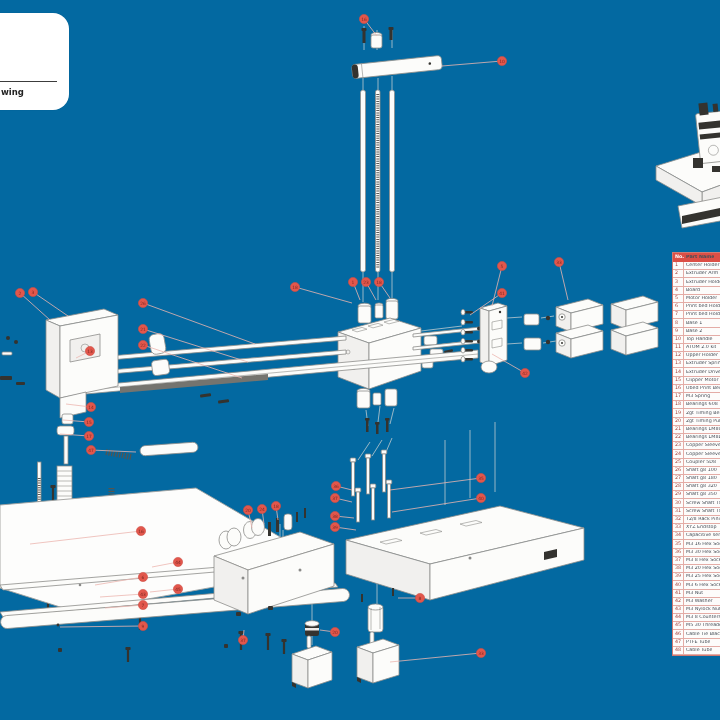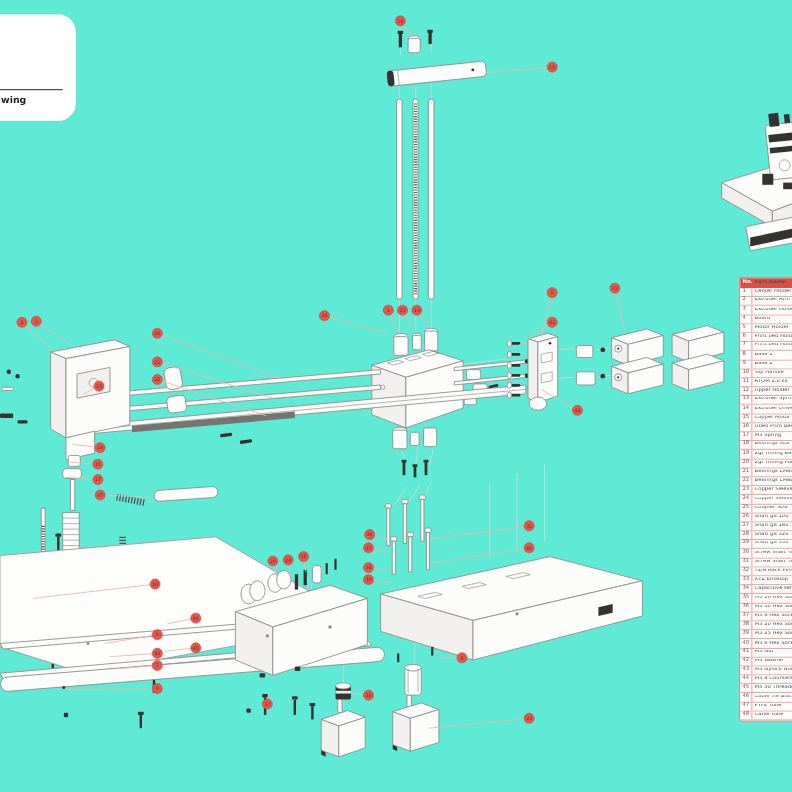--- a/index.html
+++ b/index.html
@@ -1,16 +1,16 @@
 <!DOCTYPE html>
 <html><head>
 <meta charset="utf-8">
 <style>
   html,body{margin:0;padding:0;background:#fff;}
-  .stage{position:relative;width:720px;height:720px;overflow:hidden;background:#5eead4;
+  .stage{position:relative;width:720px;height:720px;overflow:hidden;background:#0369a1;
          font-family:"DejaVu Sans","Liberation Sans",sans-serif;}
   
   .title-card{position:absolute;left:-70px;top:13px;width:139px;height:97px;background:#ffffff;
               border-radius:16px;box-shadow:0 0 0 .5px rgba(0,0,0,.05);}
   .title-rule{position:absolute;left:0;top:68px;width:127px;height:1.4px;background:#3c3c3c;}
   .title-text{position:absolute;left:71px;top:74px;font-size:8.5px;font-weight:bold;color:#222;}
   
   #parts-table{position:absolute;left:672px;top:252px;width:120px;box-sizing:border-box;
                border:.5px solid #cf7a73;background:#fdfcfb;font-size:4.8px;line-height:1;}
   .pt-header{display:flex;align-items:center;height:9px;background:#dc4f46;color:#fff;font-weight:bold;}

